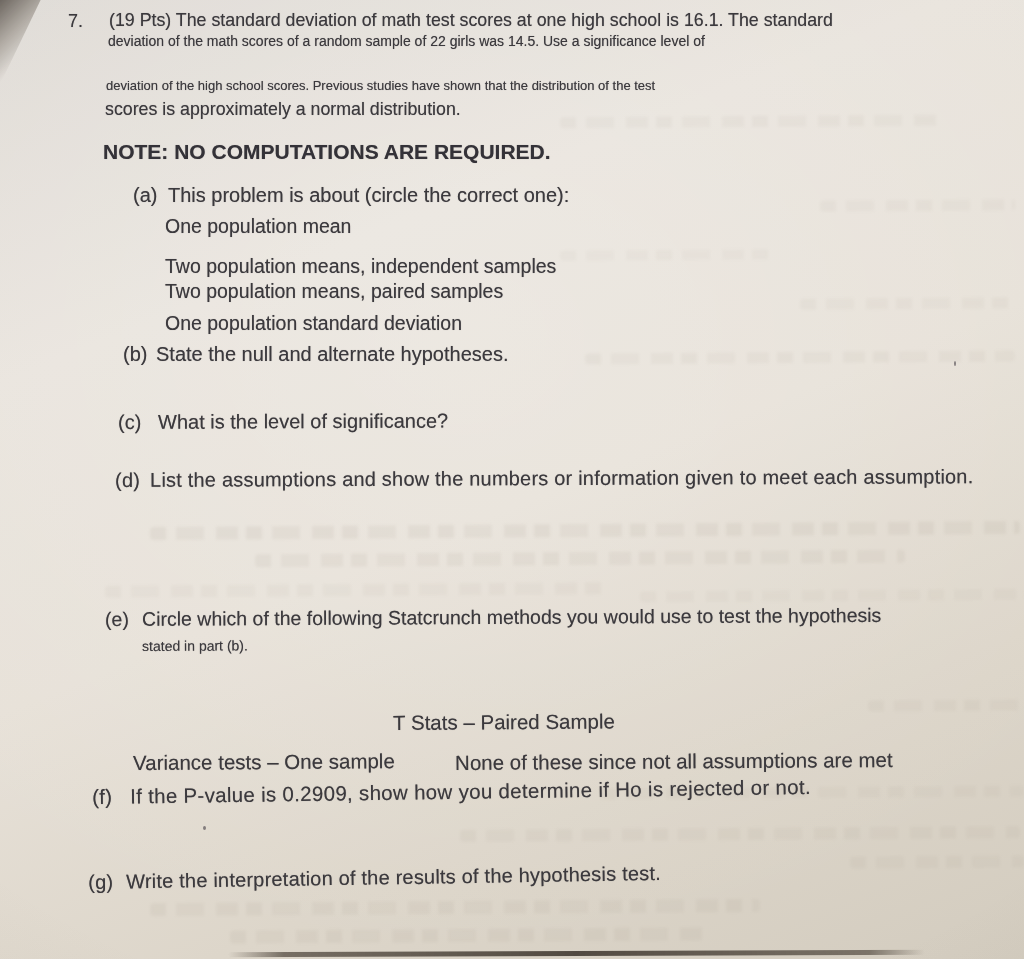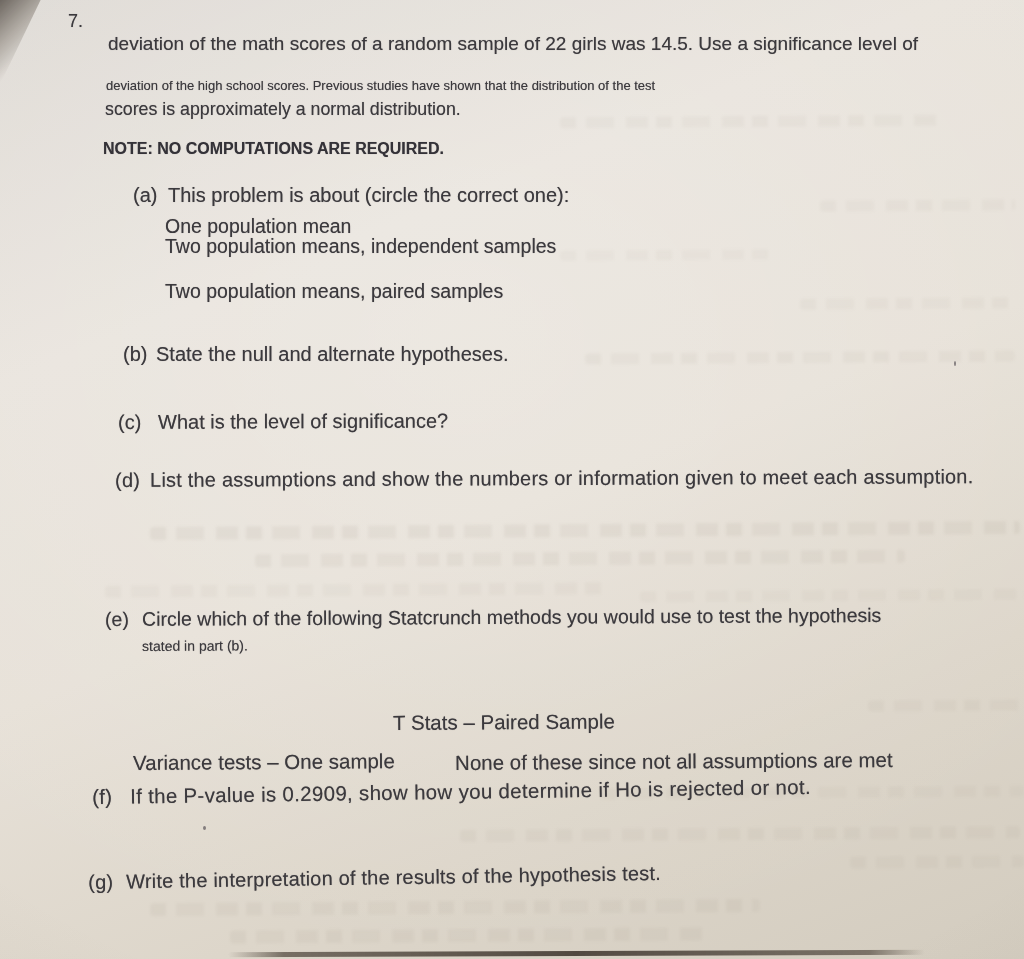--- a/index.html
+++ b/index.html
@@ -47,33 +47,35 @@
   <div class="sm" style="left:105px;top:584px;width:500px;height:12px;opacity:.12"></div>
   <div class="sm" style="left:640px;top:590px;width:385px;height:11px;opacity:.11"></div>
   <div class="sm" style="left:868px;top:700px;width:156px;height:11px;opacity:.14"></div>
   <div class="sm" style="left:600px;top:787px;width:424px;height:11px;opacity:.12"></div>
   <div class="sm" style="left:460px;top:828px;width:560px;height:12px;opacity:.15"></div>
   <div class="sm" style="left:850px;top:856px;width:174px;height:12px;opacity:.14"></div>
   <div class="sm" style="left:150px;top:901px;width:610px;height:13px;opacity:.17"></div>
   <div class="sm" style="left:230px;top:929px;width:475px;height:13px;opacity:.17"></div>
 
   <div class="t" style="left:68px;top:12px;font-size:18px">7.</div>
-  <div class="t" style="left:108px;top:34.3px;font-size:19px">deviation of the math scores of a random sample of 22 girls was 14.5. Use a significance level of</div>
+  <div class="t" style="left:109px;top:12px;font-size:17.8px">(19 Pts) The standard deviation of math test scores at one high school is 16.1. The standard</div>
+  <div class="t" style="left:108px;top:34.3px;font-size:14px">deviation of the math scores of a random sample of 22 girls was 14.5. Use a significance level of</div>
   <div class="t" style="left:106px;top:78.9px;font-size:13px">deviation of the high school scores. Previous studies have shown that the distribution of the test</div>
   <div class="t" style="left:105px;top:101.2px;font-size:17.8px">scores is approximately a normal distribution.</div>
 
-  <div class="t" style="left:103px;top:141px;font-size:16px;font-weight:700;color:#343238">NOTE: NO COMPUTATIONS ARE REQUIRED.</div>
+  <div class="t" style="left:103px;top:141px;font-size:21px;font-weight:700;color:#343238">NOTE: NO COMPUTATIONS ARE REQUIRED.</div>
 
   <div class="t row" style="left:133px;top:185px;font-size:20px">
     <span class="lbl" style="width:35px">(a)</span>
       <span>This problem is about (circle the correct one):</span>
   </div>
   <div class="t" style="left:165px;top:217px;font-size:19.5px">One population mean</div>
-  <div class="t" style="left:165px;top:237px;font-size:19.5px">Two population means, independent samples</div>
+  <div class="t" style="left:165px;top:257px;font-size:19.5px">Two population means, independent samples</div>
   <div class="t" style="left:165px;top:282px;font-size:19.5px">Two population means, paired samples</div>
+  <div class="t" style="left:165px;top:314px;font-size:19.5px">One population standard deviation</div>
 
   <div class="t row" style="left:123px;top:344px;font-size:20px">
     <span class="lbl" style="width:33px">(b)</span>
       <span>State the null and alternate hypotheses.</span>
   </div>
 
   <div class="t row" style="left:118px;top:412px;font-size:20px;transform:rotate(-0.25deg);transform-origin:left top">
     <span class="lbl" style="width:40px">(c)</span>
       <span>What is the level of significance?</span>
   </div>

